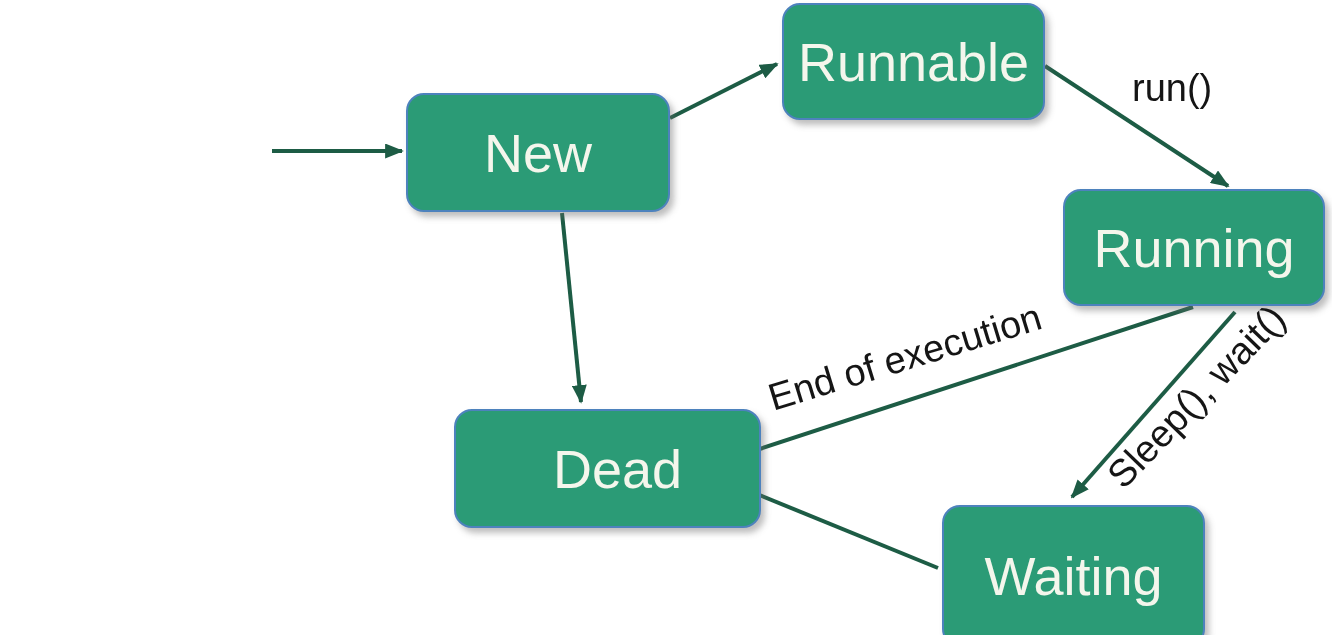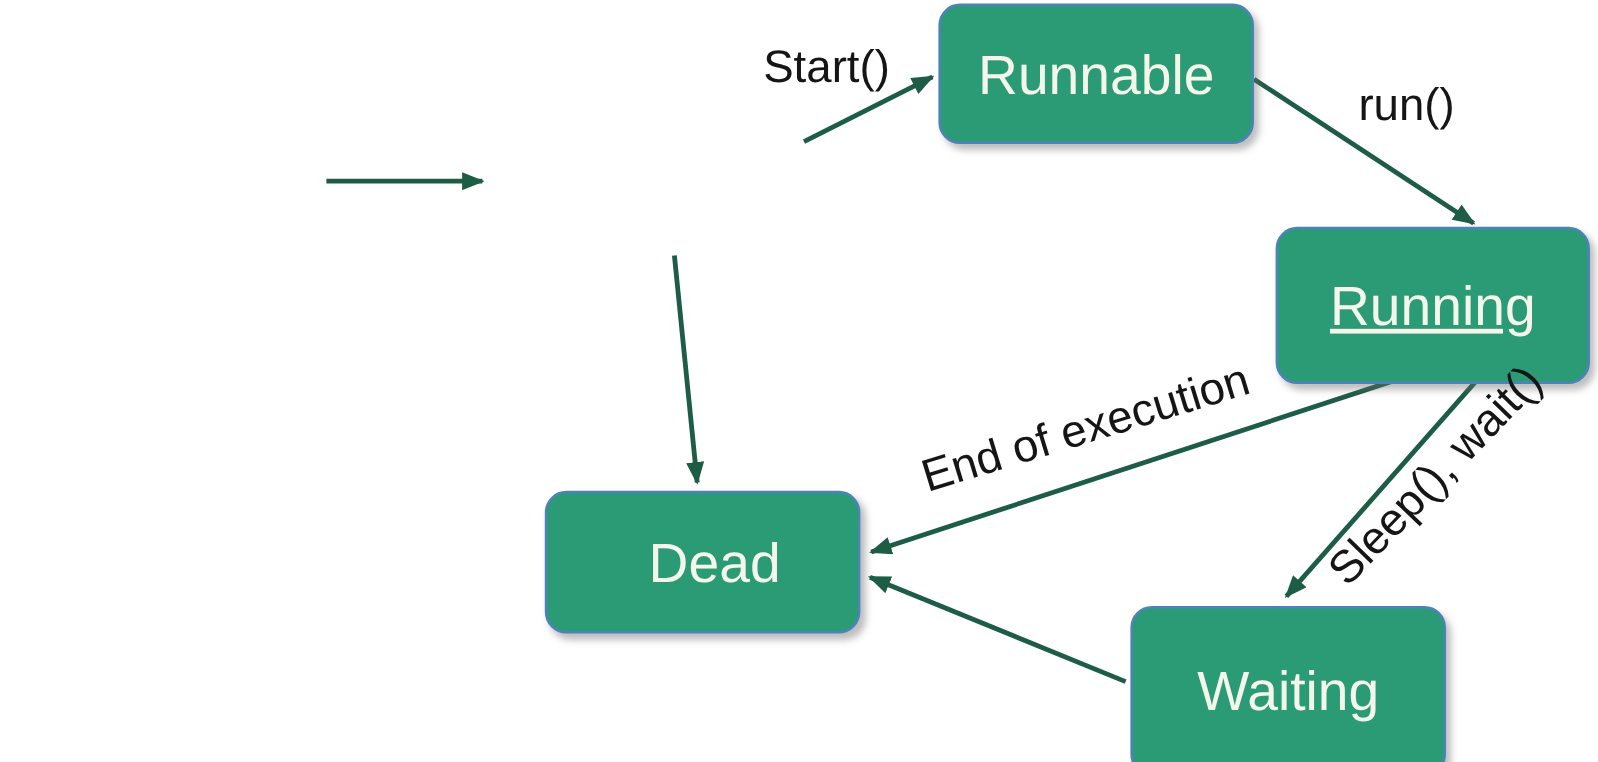--- a/index.html
+++ b/index.html
@@ -35,35 +35,35 @@
   .node{
     position:absolute;
     background:var(--node-fill);
     border:2px solid var(--node-border);
     border-radius:18px;
     box-shadow:4px 5px 6px rgba(110,110,110,0.45);
     display:flex;
     align-items:center;
     justify-content:center;
     color:var(--node-text);
-    font-size:46px;
+    font-size:54px;
     box-sizing:border-box;
     line-height:1;
   }
   .edge-label{
     position:absolute;
     color:var(--label-text);
     font-size:38px;
     line-height:1.1;
     white-space:nowrap;
   }
   #node-new     {left:406px; top:93px;  width:264px; height:119px;}
   #node-runnable{left:782px; top:3px;   width:263px; height:117px;}
-  #node-running {left:1063px;top:189px; width:262px; height:131px;text-decoration:underline;}
-  #node-dead    {left:454px; top:409px; width:263px; height:119px;padding-left:20px;}
+  #node-running {left:1063px;top:189px; width:262px; height:117px;}
+  #node-dead    {left:454px; top:409px; width:307px; height:119px;padding-left:20px;}
   #node-waiting {left:942px; top:505px; width:263px; height:142px;}
 
   #lbl-newthread{left:24px;  top:122px;}
   #lbl-start    {left:636px; top:36px;}
   #lbl-run      {left:1132px;top:68px;}
   #lbl-endexec  {left:905px; top:358px; transform:translate(-50%,-50%) rotate(-17deg);}
   #lbl-sleep    {left:1197px;top:397px; transform:translate(-50%,-50%) rotate(-46deg);}
 </style>
 </head>
 <body>
@@ -78,31 +78,33 @@
     </defs>
     <line x1="272" y1="151" x2="402" y2="151" marker-end="url(#arrowhead)"></line>
     <line x1="670" y1="118" x2="777" y2="64" marker-end="url(#arrowhead)"></line>
     <line x1="1045" y1="66" x2="1228" y2="186" marker-end="url(#arrowhead)"></line>
     <line x1="562" y1="213" x2="581" y2="402" marker-end="url(#arrowhead)"></line>
     <line x1="1193" y1="307" x2="726" y2="460" marker-end="url(#arrowhead)"></line>
     <line x1="1235" y1="312" x2="1072" y2="497" marker-end="url(#arrowhead)"></line>
     <line x1="938" y1="568" x2="725" y2="481" marker-end="url(#arrowhead)"></line>
   </svg>
 
+  <div class="node" id="node-new">
+    <span>New</span>
+  </div>
   <div class="node" id="node-runnable">
     <span>Runnable</span>
   </div>
   <div class="node" id="node-running">
     <span>Running</span>
   </div>
   <div class="node" id="node-dead">
     <span>Dead</span>
   </div>
   <div class="node" id="node-waiting">
     <span>Waiting</span>
   </div>
 
-  <div class="edge-label" id="lbl-start">Start()</div>
   <div class="edge-label" id="lbl-run">run()</div>
   <div class="edge-label" id="lbl-endexec">End of execution</div>
   <div class="edge-label" id="lbl-sleep">Sleep(), wait()</div>
 
 </div>
 
 </body></html>

